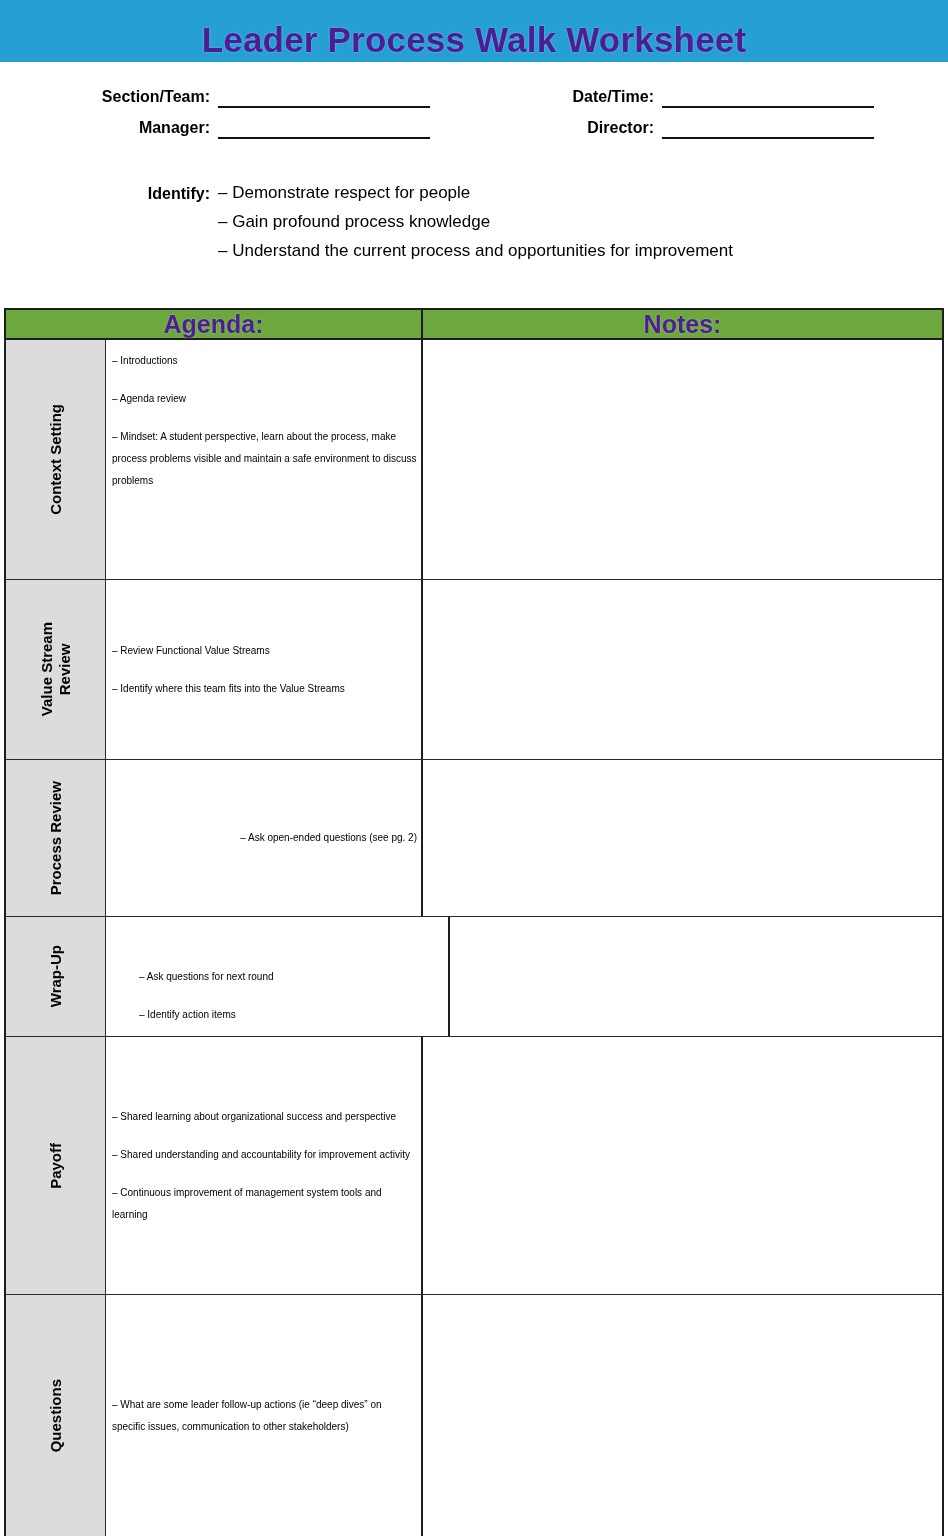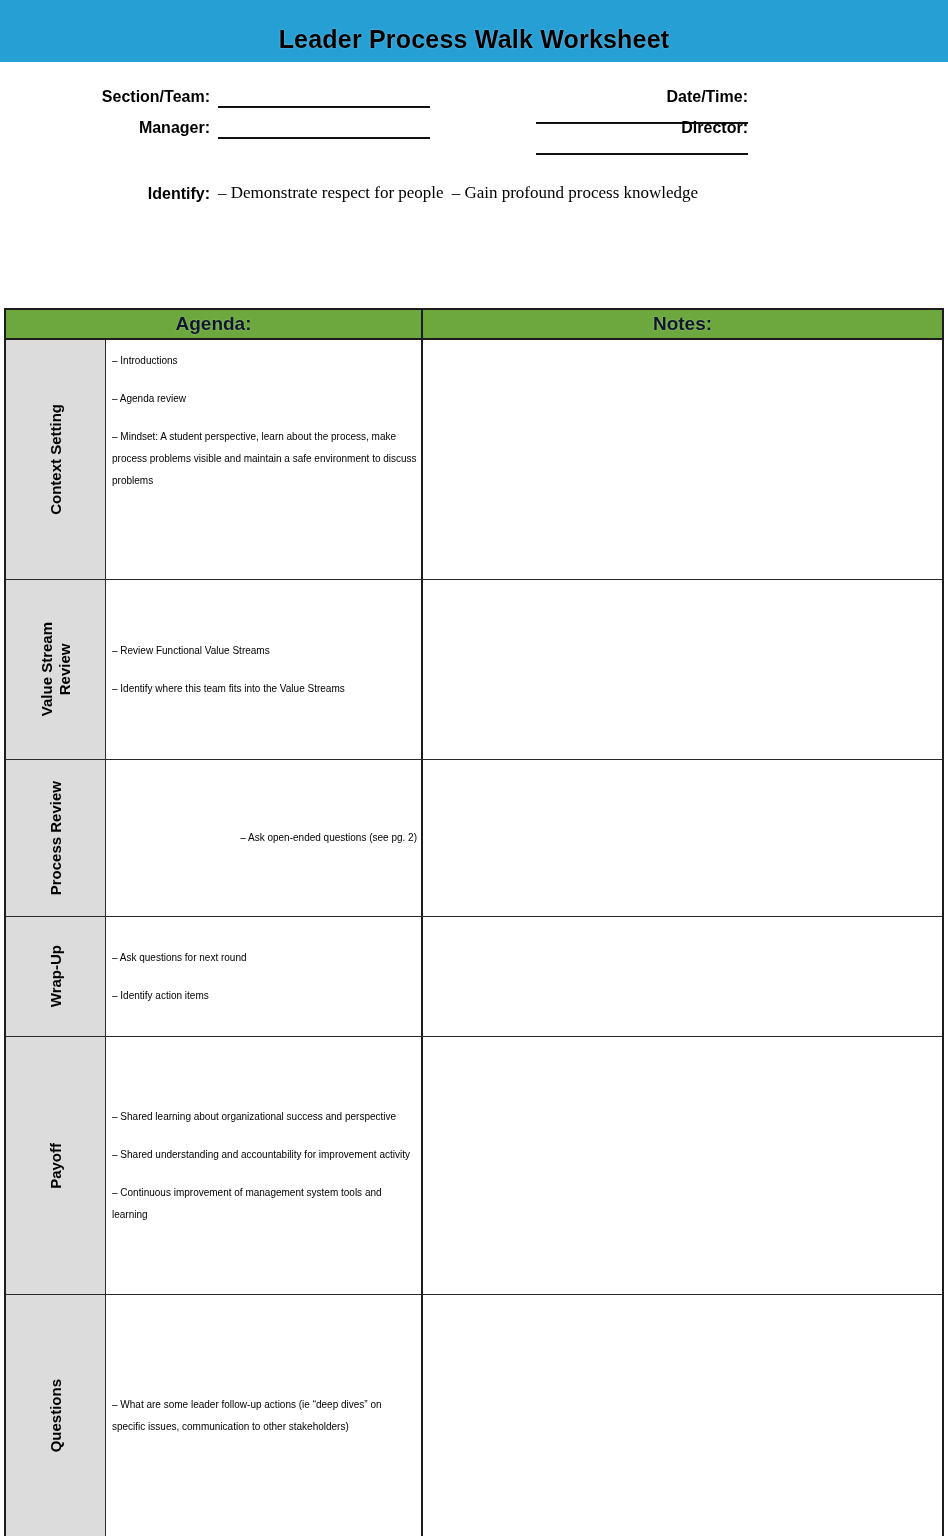--- a/index.html
+++ b/index.html
@@ -25,43 +25,43 @@
     position: absolute;
     left: 0; top: 0;
     width: 948px;
     height: 62px;
     background: #269fd5;
     display: flex;
     align-items: center;
     justify-content: center;
   }
   .banner-title {
-    color: #000000;
-    font-size: 25px;
+    color: #4c1d95;
+    font-size: 35px;
     font-weight: bold;
     letter-spacing: 0.2px;
     text-shadow: 0 0 2px rgba(255,255,255,0.45);
     margin-top: 17px;
   }
 
   
   .meta {
     position: absolute;
     left: 0; top: 88px;
     width: 948px;
     height: 78px;
     padding-left: 20px;
   }
   .meta-row {
     position: absolute;
     display: flex;
     align-items: flex-end;
   }
   .meta-row.left  { left: 78px; }
-  .meta-row.right { left: 528px; flex-direction: column; }
+  .meta-row.right { left: 544px; }
   .meta-row.r1 { top: 0px; }
   .meta-row.r2 { top: 31px; }
 
   .meta-label {
     font-size: 16px;
     font-weight: bold;
     text-align: right;
     white-space: nowrap;
     padding-bottom: 2px;
   }
@@ -87,23 +87,22 @@
     width: 132px;
     text-align: right;
     font-size: 16px;
     font-weight: bold;
     padding-top: 3px;
     white-space: nowrap;
   }
   .purpose-list {
     margin-left: 8px;
     display: flex;
-    flex-direction: row;
+    flex-direction: column;
     gap: 8px;
-    font-family: Liberation Serif, serif;
   }
   .purpose-item {
     font-size: 17px;
     line-height: 21px;
     white-space: nowrap;
   }
 
   
   .table {
     position: absolute;
@@ -117,22 +116,22 @@
   .thead {
     display: flex;
     height: 30px;
     background: #6ca83e;
     border-bottom: 2px solid #1d1d1d;
   }
   .th {
     display: flex;
     align-items: center;
     justify-content: center;
-    color: #0f172a;
-    font-size: 19px;
+    color: #4c1d95;
+    font-size: 25px;
     font-weight: bold;
     text-shadow: 0 0 2px rgba(255,255,255,0.4);
   }
   .th.agenda {
     width: 417px;
     border-right: 2px solid #1d1d1d;
   }
   .th.notes { flex: 1; }
 
   .trow {
@@ -185,21 +184,21 @@
   .r-vstream   { height: 180px; }
   .r-preview   { height: 157px; }
   .r-wrapup    { height: 120px; }
   .r-payoff    { height: 258px; }
   .r-questions { height: 243px; }
 
   
   .r-context   .cell-agenda { justify-content: flex-start; }
   .r-vstream   .cell-agenda { justify-content: center; }
   .r-preview   .cell-agenda { justify-content: center; align-items: flex-end; }
-  .r-wrapup    .cell-agenda { justify-content: center; }
+  .r-wrapup    .cell-agenda { justify-content: flex-end; margin-left: 27px; }
   .r-payoff    .cell-agenda { justify-content: center; }
   .r-questions .cell-agenda { justify-content: center; }
 </style>
 </head>
 <body>
 
 <div class="page">
 
   <div class="banner">
     <div class="banner-title">Leader Process Walk Worksheet</div>
@@ -227,20 +226,21 @@
       <div class="meta-line"></div>
     </div>
 
   </div>
 
   <div class="purpose">
     <div class="purpose-label">Identify:</div>
     <div class="purpose-list">
       <div class="purpose-item">– Demonstrate respect for people</div>
       <div class="purpose-item">– Gain profound process knowledge</div>
+      <div class="purpose-item">– Understand the current process and opportunities for improvement</div>
     </div>
   </div>
 
   <div class="table">
 
     <div class="thead">
       <div class="th agenda">Agenda:</div>
       <div class="th notes">Notes:</div>
     </div>
 

